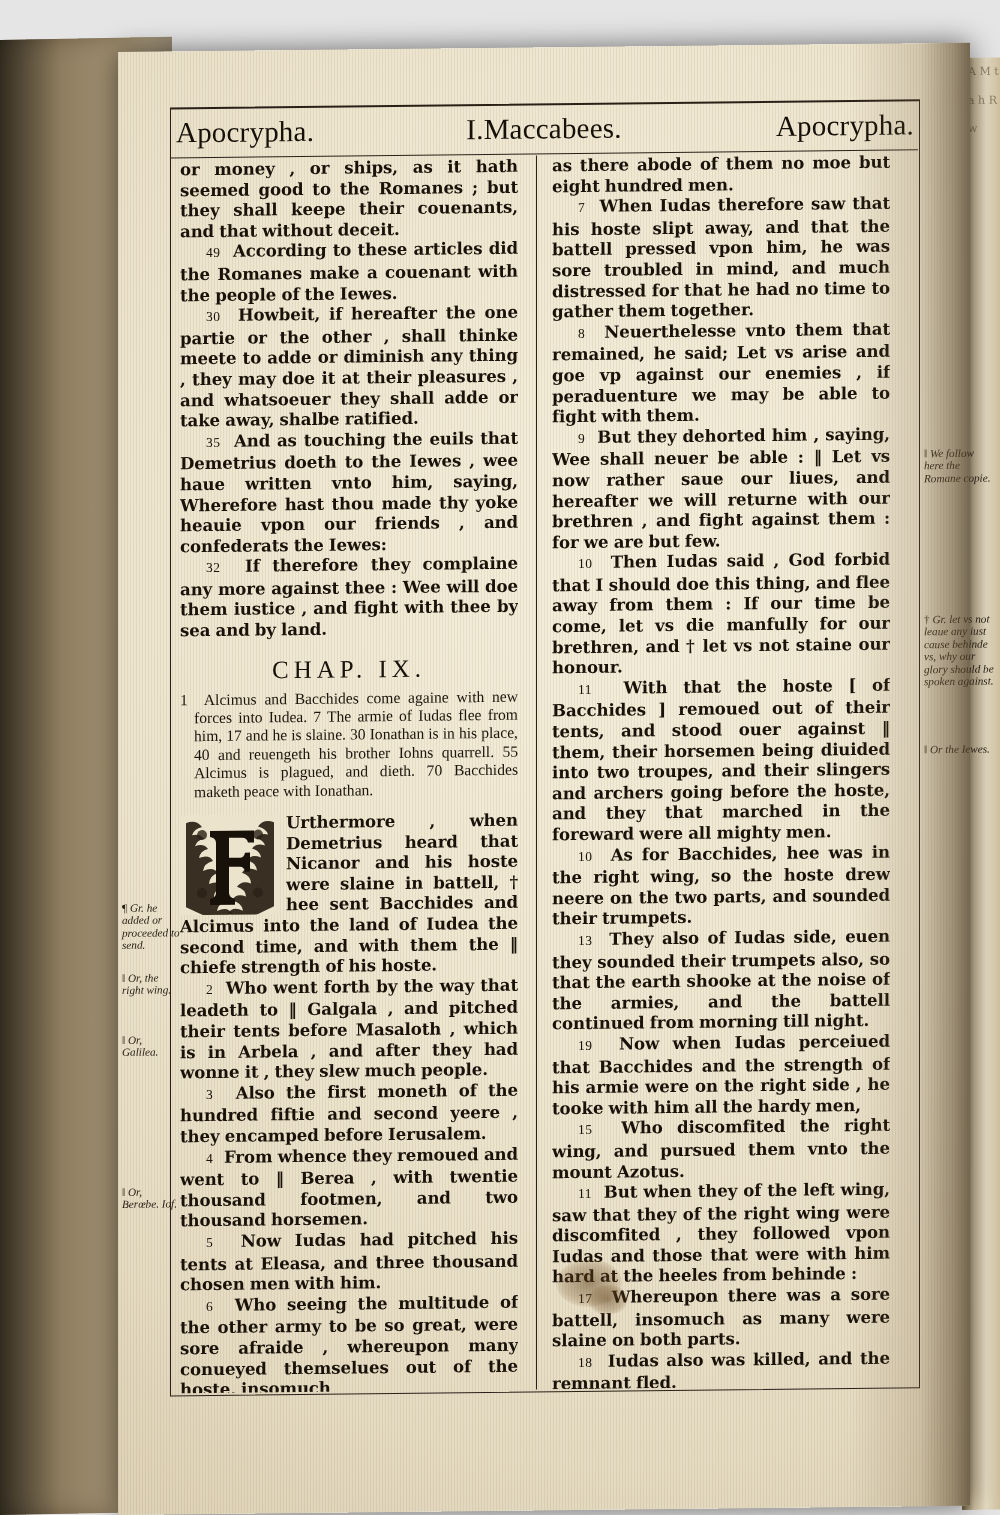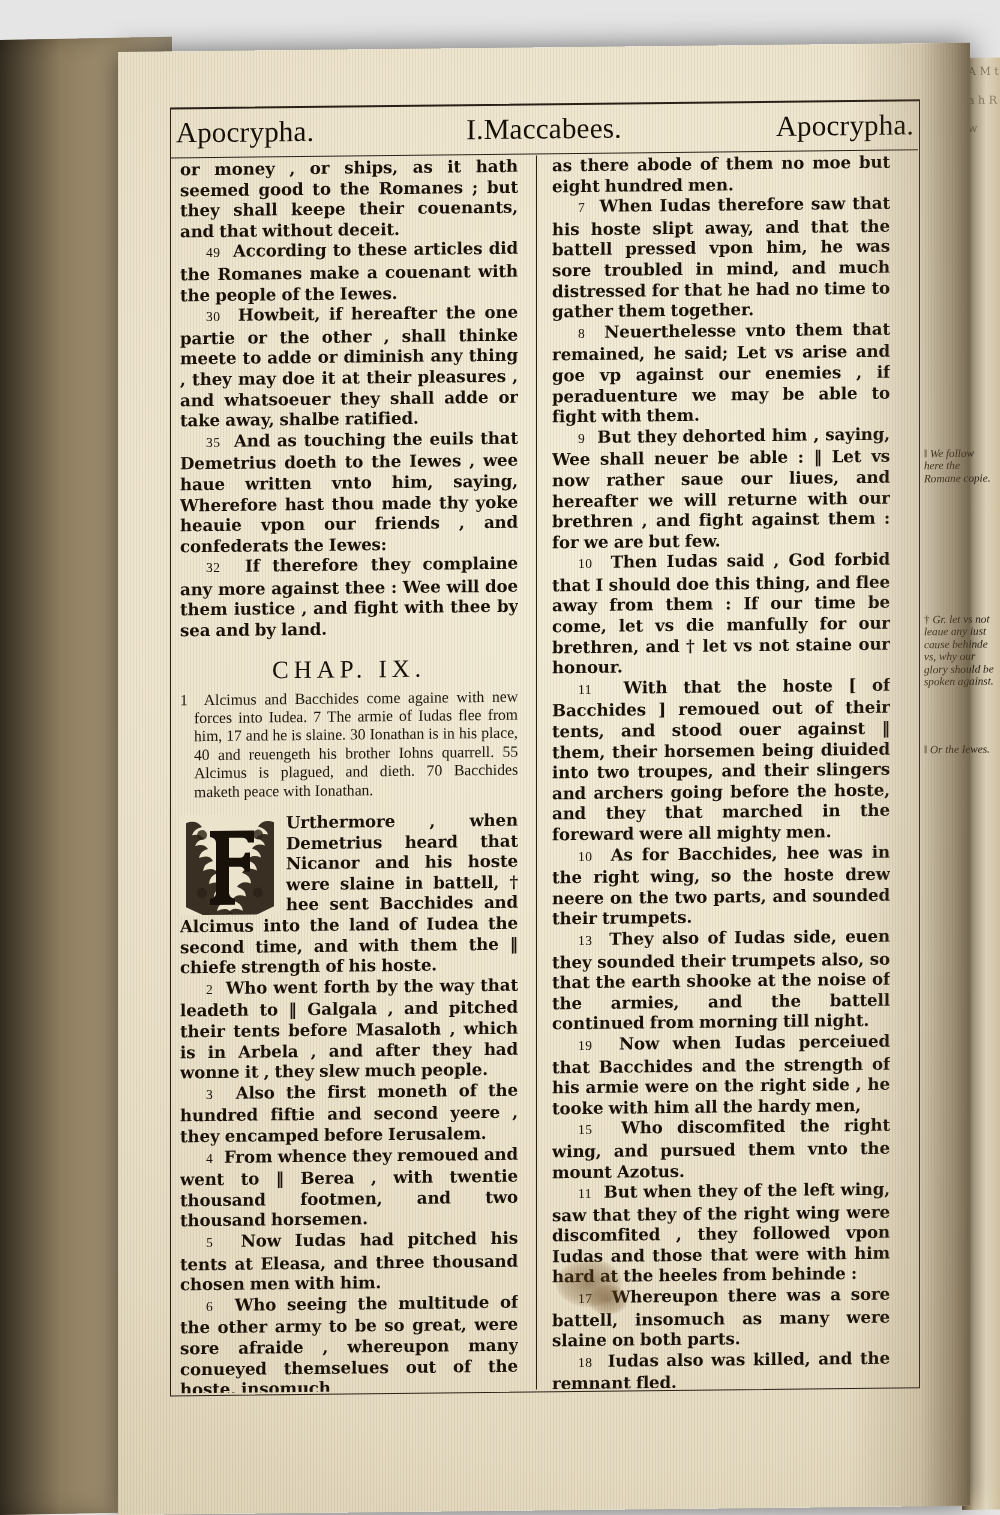--- a/index.html
+++ b/index.html
@@ -124,20 +124,38 @@
   <div id="leaf">
 
     <div id="frame"></div>
 
     <div id="runhead">
       <span class="rh-l">Apocrypha.</span>
       <span class="rh-c">I.Maccabees.</span>
       <span class="rh-r">Apocrypha.</span>
     </div>
 
+    <div id="notes-left">
+      <div class="note" style="top:742px;">
+        <b>¶</b>
+        <span>Gr. he added or proceeded to send.</span>
+      </div>
+      <div class="note" style="top:812px;">
+        <b>‖</b>
+        <span>Or, the right wing.</span>
+      </div>
+      <div class="note" style="top:874px;">
+        <b>‖</b>
+        <span>Or, Galilea.</span>
+      </div>
+      <div class="note" style="top:1026px;">
+        <b>‖</b>
+        <span>Or, Berœbe. Iof.</span>
+      </div>
+    </div>
 
     <div id="notes-right">
       <div class="note" style="top:296px;">
         <b>‖</b>
         <span>We follow here the Romane copie.</span>
       </div>
       <div class="note" style="top:462px;">
         <b>†</b>
         <span>Gr. let vs not leaue any iust cause behinde vs, why our glory should be spoken against.</span>
       </div>

